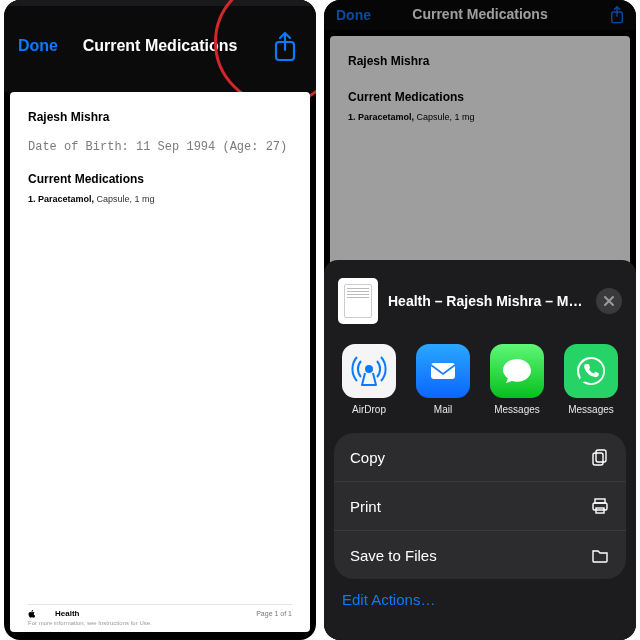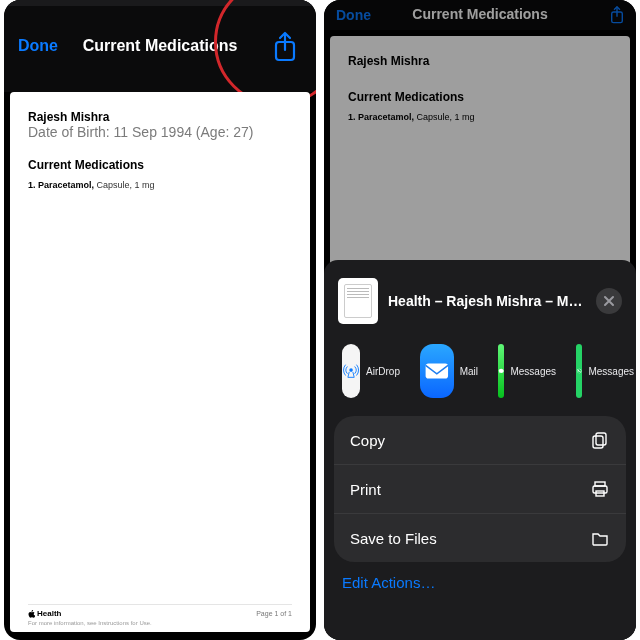--- a/index.html
+++ b/index.html
@@ -14,28 +14,28 @@
   .nav .done { color:#0a7aff; font-size:16px; font-weight:700;}
   .nav .title { position:absolute; left:0; right:0; text-align:center; color:#fff; font-size:16px; font-weight:600;}
   .nav .share { position:absolute; right:16px; top:30px; }
   .share svg { width:30px; height:34px; }
   .circle-ann { position:absolute; right:-26px; top:-22px; width:128px; height:128px; border:3px solid #d2272b; border-radius:50%; pointer-events:none; }
   .nav .card-peek { position:absolute; left:0; right:0; top:0; height:6px; background:#1a1a1c; border-top-left-radius:16px; border-top-right-radius:16px;}
 
   
   .page { position:relative; margin:0 6px 6px 6px; background:#fff; height:calc(100% - 100px); border-radius:4px; padding:18px 18px 10px 18px; overflow:hidden; }
   .page .name { font-size:12px; font-weight:700; }
-  .page .dob { font-size:14px; color:#7b7b7b; margin-top:0;}
+  .page .dob { font-size:12px; color:#7b7b7b; margin-top:16px;font-family:Liberation Mono, monospace;}
   .page .sect { font-size:12px; font-weight:700; margin-top:18px;}
   .page .item { font-size:9px; margin-top:8px; }
   .page .item .num { font-weight:600; }
   .page .item .n { font-weight:600; }
   .page .item .rest { color:#333; }
   .page .foot { position:absolute; left:18px; right:18px; bottom:14px; display:flex; justify-content:space-between; align-items:center; border-top:1px solid #e5e5e5; padding-top:4px;}
-  .page .foot .brand { font-size:8px; font-weight:600; display:flex; align-items:center; gap:2px;}
+  .page .foot .brand { font-size:8px; font-weight:600; display:flex; align-items:center; gap:20px;}
   .page .foot .fine { position:absolute; left:0; bottom:-8px; font-size:6px; color:#9a9a9a;}
   .page .foot .pg { font-size:7px; color:#777;}
   .apple { width:7px; height:8px; }
 
   
   .nav.small { height:30px; padding:0 12px; }
   .nav.small .done { font-size:14px; }
   .nav.small .title { font-size:14px; top:6px;}
   .nav.small .share2 { position:absolute; right:10px; top:5px; }
   .nav.small .share2 svg { width:18px; height:20px; }
@@ -49,21 +49,21 @@
   .sheet .thumb { width:40px; height:46px; background:#fff; border-radius:5px; display:flex; align-items:center; justify-content:center; }
   .sheet .thumb .inner { width:28px; height:34px; border:1px solid #ccc; border-radius:2px; display:flex; flex-direction:column; gap:2px; padding:3px 2px;}
   .sheet .thumb .inner span{ display:block; height:1px; background:#bbb;}
   .sheet .meta { flex:1; min-width:0; }
   .sheet .meta .t { color:#fff; font-size:14px; font-weight:600; white-space:nowrap; overflow:hidden; text-overflow:ellipsis;}
   .sheet .meta .s { color:#8d8d92; font-size:12px; }
   .sheet .close { width:26px; height:26px; border-radius:50%; background:#3a3a3c; display:flex; align-items:center; justify-content:center; flex:0 0 auto;}
   .sheet .close svg { width:12px; height:12px; }
 
   .apps { display:flex; gap:20px; padding:6px 18px 8px 18px; justify-content:space-between;}
-  .app { display:flex; flex-direction:row; align-items:center; gap:6px; width:58px;}
+  .app { display:flex; flex-direction:column; align-items:center; gap:6px; width:58px;}
   .app .ico { width:54px; height:54px; border-radius:13px; display:flex; align-items:center; justify-content:center; position:relative; overflow:hidden;}
   .app .lbl { color:#e9e9ec; font-size:10px; text-align:center; }
   .ico.airdrop { background:#f5f5f5; }
   .ico.messages { background:linear-gradient(#5ff777,#06c01e); }
   .ico.mail { background:linear-gradient(#2aa7ff,#0a66ff); }
   .ico.whatsapp { background:#25d366; }
 
   .actions { margin:10px 10px 0 10px; background:#2c2c2e; border-radius:20px; overflow:hidden;}
   .actions .row { display:flex; align-items:center; justify-content:space-between; padding:14px 16px; color:#fff; font-size:15px; border-bottom:1px solid #3a3a3c;}
   .actions .row:last-child { border-bottom:none; }

